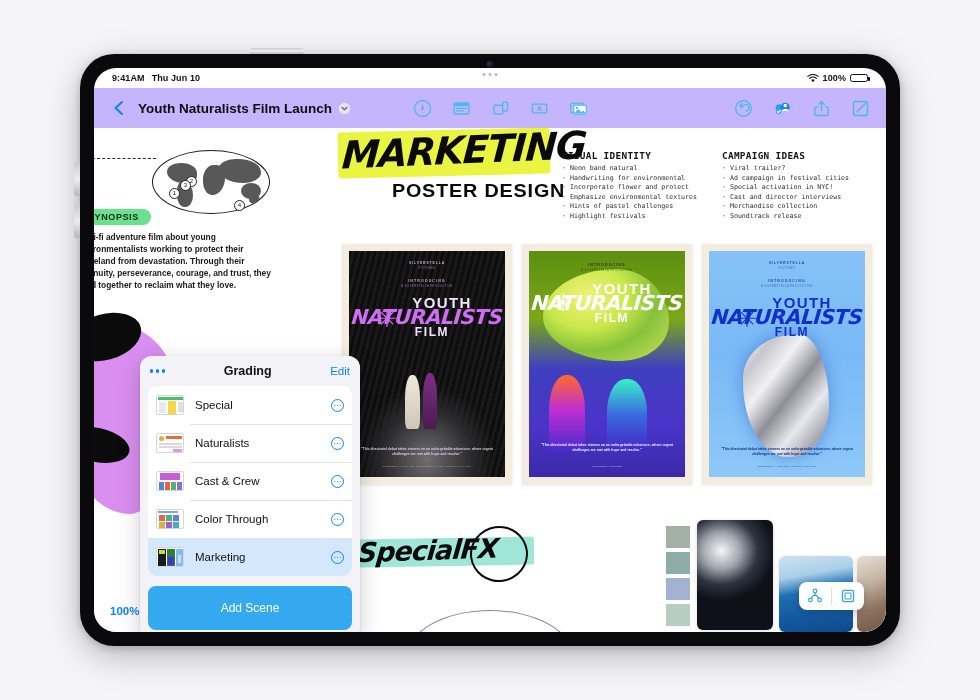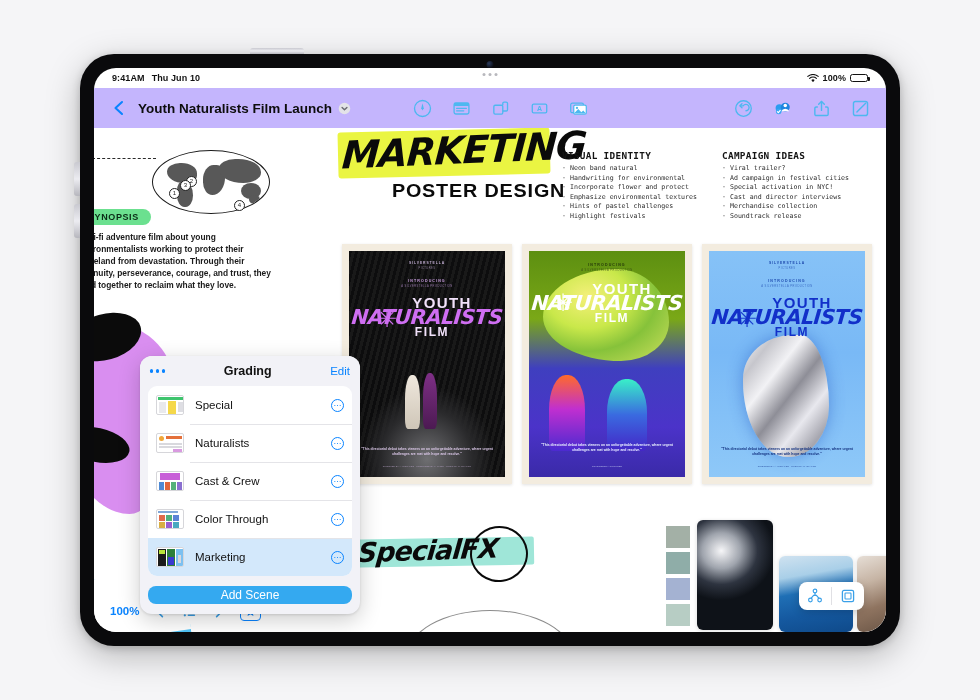--- a/index.html
+++ b/index.html
@@ -352,21 +352,21 @@
   }
   .scene-label {
     margin-left:11px; font-size:11.5px; color:#111; flex:1;
   }
   .scene-action {
     width:13px; height:13px; border-radius:50%; border:1.2px solid #0a84ff;
     color:#0a84ff; font-size:8px; line-height:11px; text-align:center; flex:none;
     cursor:pointer;
   }
   #add-scene-btn {
-    margin:10px 8px 10px; height:18px; border-radius:8px;
+    margin:10px 8px 10px; height:44px; border-radius:8px;
     background:#34a9f0; color:#fff; font-size:12px; font-weight:normal;
     display:flex; align-items:center; justify-content:center; cursor:pointer;
     border:none; width:calc(100% - 16px); font-family:"Liberation Sans",sans-serif;
   }
 
   
   .th-bar { position:absolute; }
 
   
   #bottom-left-bar {

